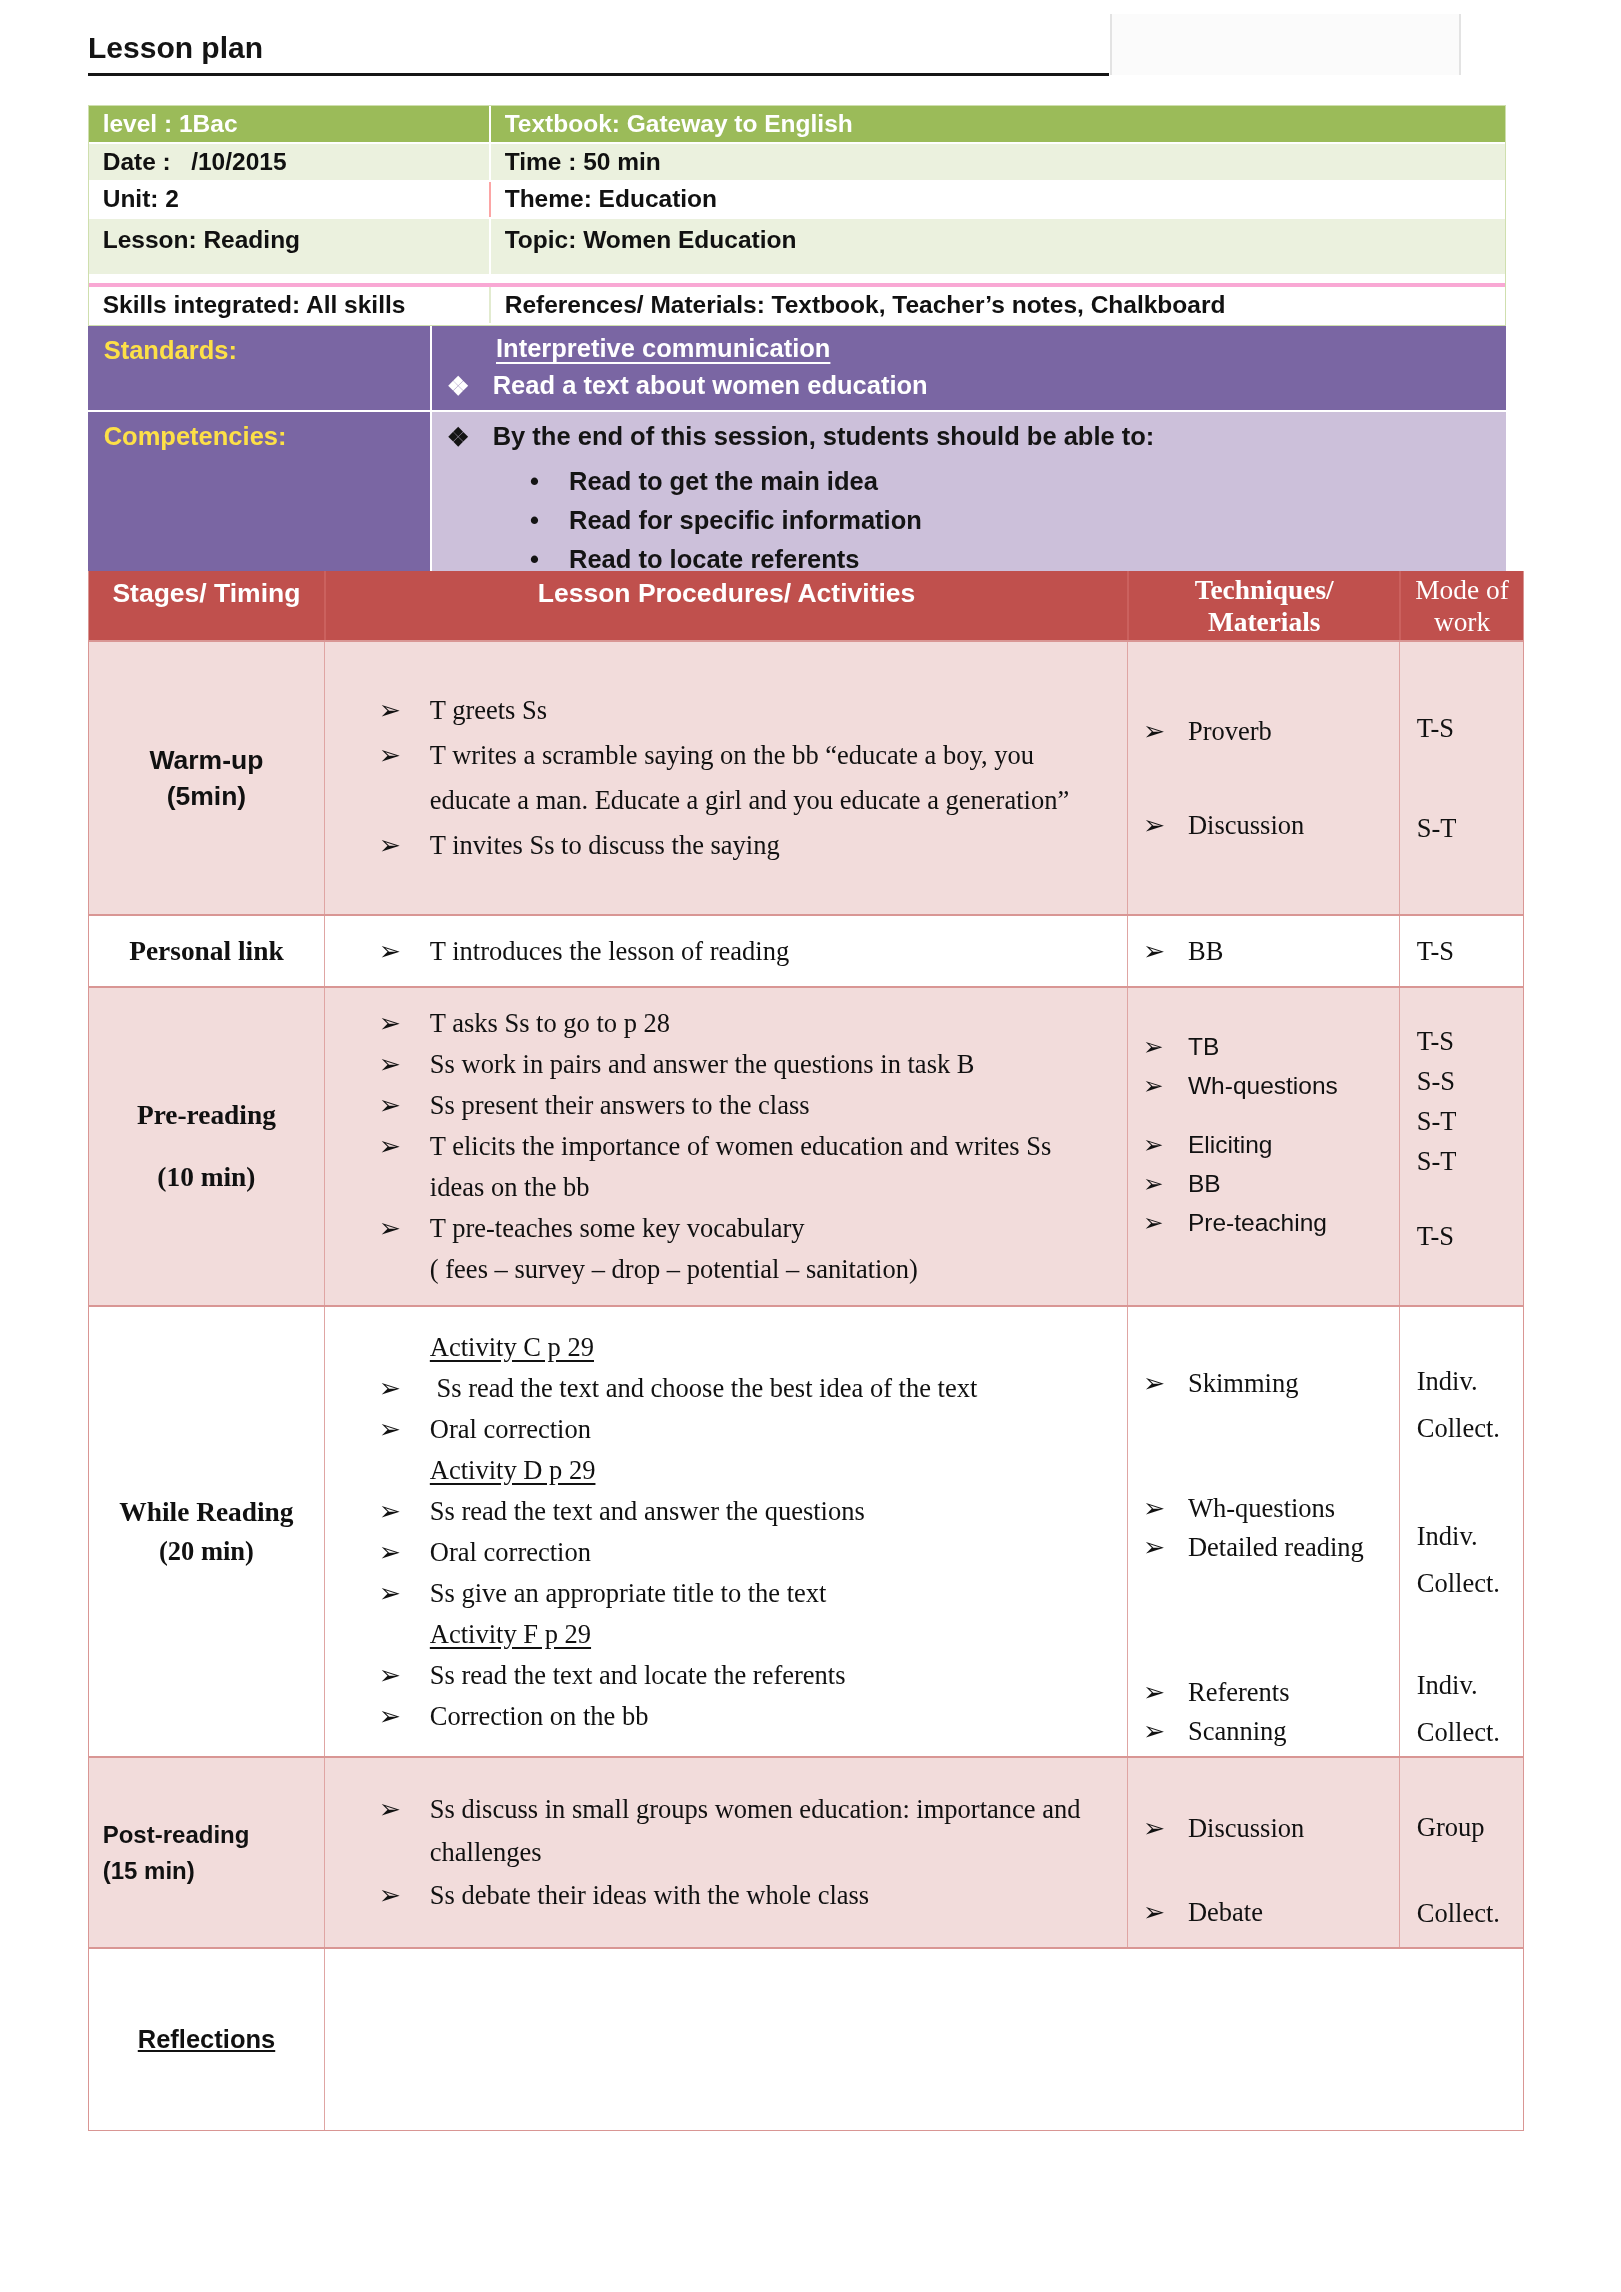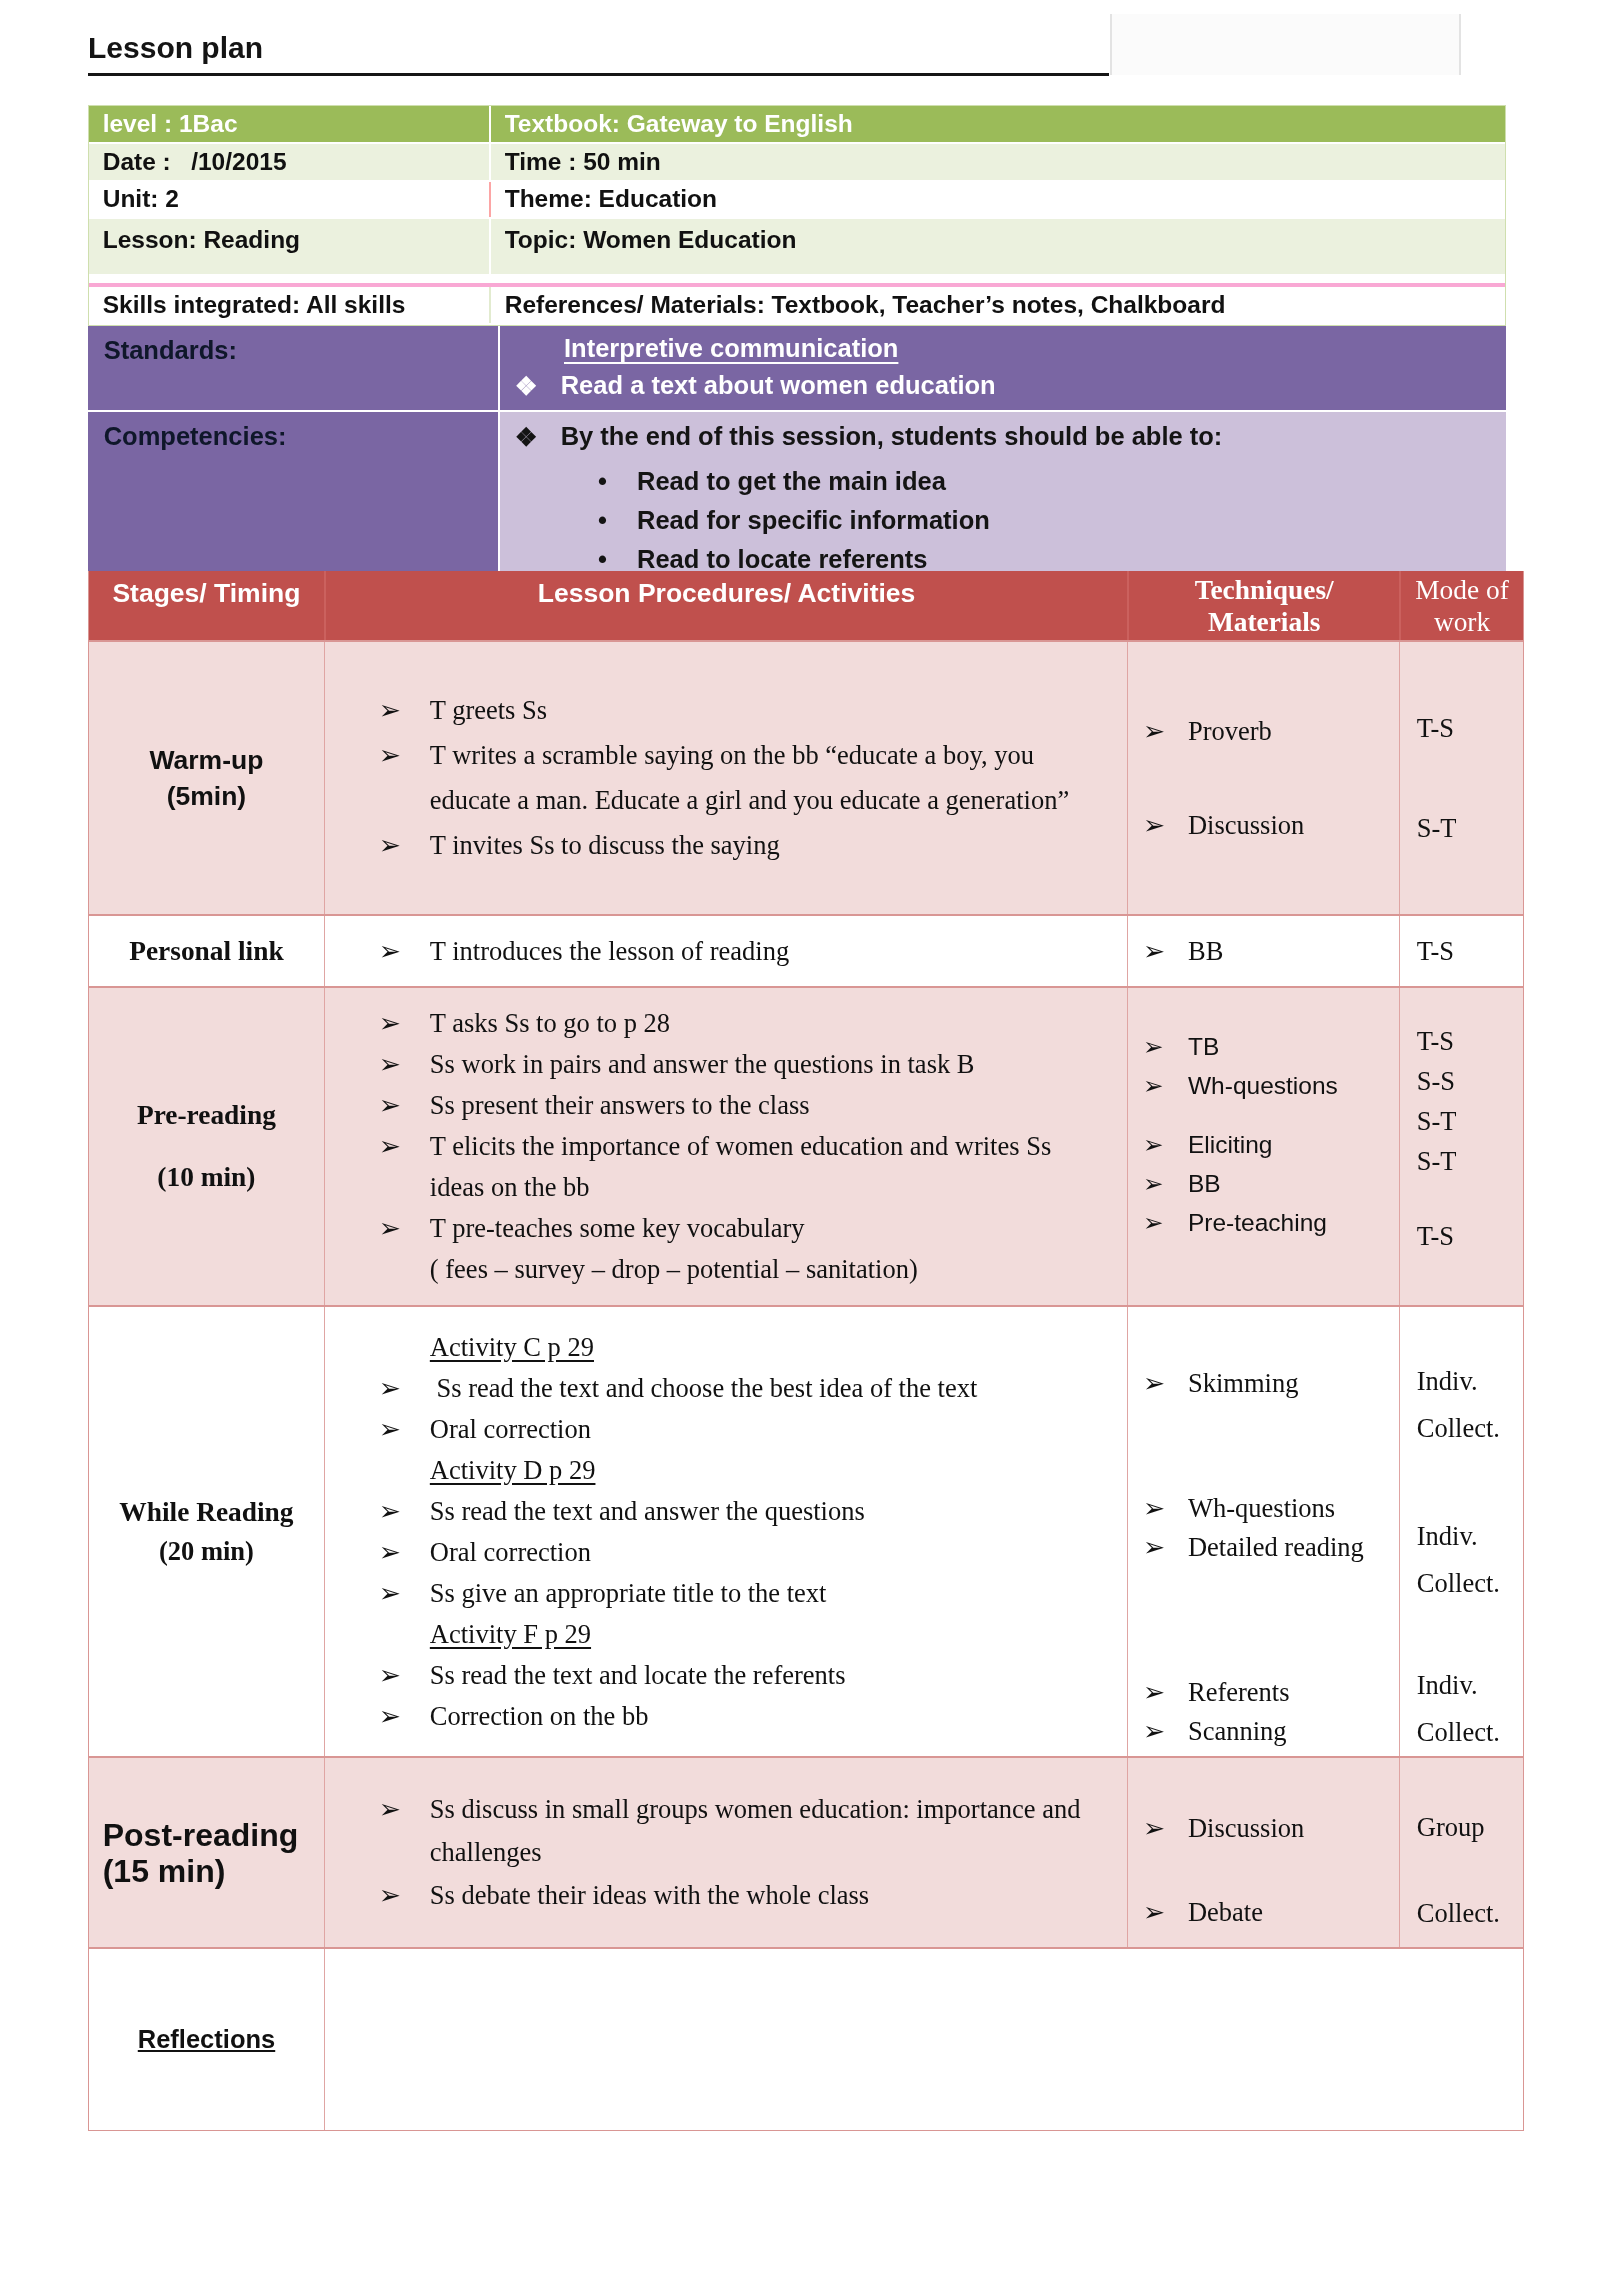--- a/index.html
+++ b/index.html
@@ -31,21 +31,21 @@
   .info-row:nth-child(4) .info-left, .info-row:nth-child(4) .info-right
       { align-items:flex-start; padding-top:6.9px; }
   .info-row:nth-child(5) { background:#ffffff; min-height:36px; margin-top:6.9px;
                            border-top:4px solid #f9a8d4; }
   .info-row:nth-child(5) .info-left { border-right:2px solid #e2ebcf; }
 
   
   .purple { position:absolute; left:88px; top:326px; width:1418px;
             font-family:"Liberation Sans", sans-serif; font-weight:bold; font-size:25.5px; }
   .p-row { display:flex; border-bottom:2px solid #ffffff; }
-  .p-left { width:412px; background:#7A66A3; color:#0f172a;
+  .p-left { width:344px; background:#7A66A3; color:#fde047;
             padding:9.8px 7.8px 0 15.7px; border-right:2.9px solid #ffffff; }
   .p-row-standards { min-height:82px; }
   .p-row-competencies { min-height:145px; }
   .p-right-dark { flex:1; background:#7A66A3; color:#ffffff; padding:7.8px 9.8px 9.8px 0; }
   .std-heading { display:inline-block; margin-left:64px; text-decoration:underline;
                  text-underline-offset:4.9px; }
   .std-line2 { margin-top:7.8px; display:flex; }
   .diamond { margin-left:14.7px; width:46px; flex:0 0 aupx; }
   .p-right-light { flex:1; background:#CCC0DA; color:#141414; padding:9.8px 9.8px 11.8px 0; }
   .comp-intro { display:flex; }
@@ -117,21 +117,21 @@
   .row-whilereading .cell-tech { padding-top:57px; }
   .row-whilereading .ti:nth-child(2) { margin-top:86px; }
   .row-whilereading .ti:nth-child(4) { margin-top:106px; }
   .row-whilereading .cell-mode { padding-top:51px; }
   .row-whilereading .mi span { line-height:47px; }
   .row-whilereading .mi:nth-child(2) { margin-top:61px; }
   .row-whilereading .mi:nth-child(3) { margin-top:55px; }
   
   .row-postreading { height:191px; }
   .row-postreading .cell-stage { align-items:flex-start; text-align:left; padding-left:13.7px; }
-  .row-postreading .sl { font-family:"Liberation Sans", sans-serif; font-size:32px; line-height:36px; }
+  .row-postreading .sl { font-family:"Liberation Sans", sans-serif; font-size:24px; line-height:36px; }
   .row-postreading .pi { line-height:43px; }
   .row-postreading .cell-tech { padding-top:51px; }
   .row-postreading .ti:nth-child(2) { margin-top:45px; }
   .row-postreading .cell-mode { padding-top:47px; }
   .row-postreading .mi:nth-child(2) { margin-top:41px; }
   
   .row-reflections { height:183px;text-decoration:underline; }
   .row-reflections .sl { font-family:"Liberation Sans", sans-serif; font-size:25.5px; }
 </style>
 </head>

